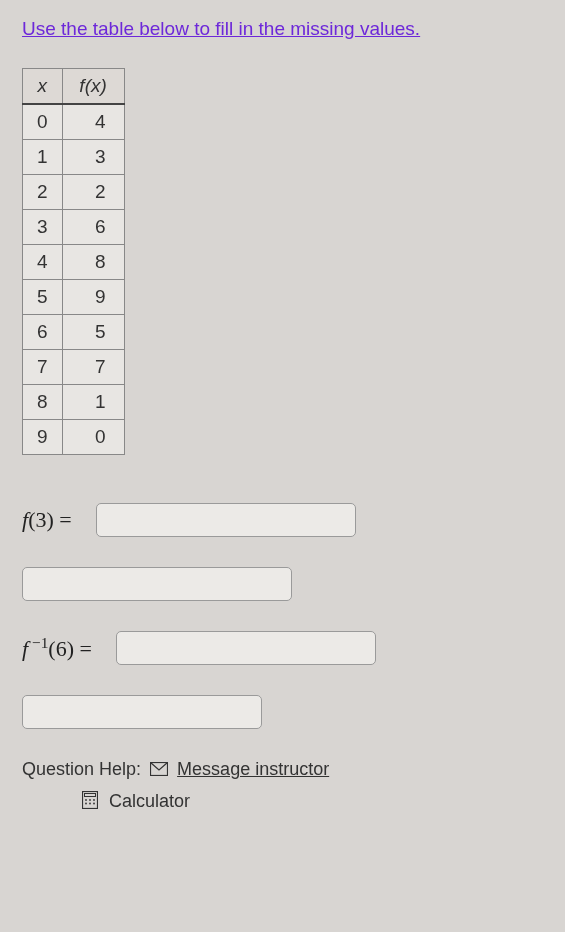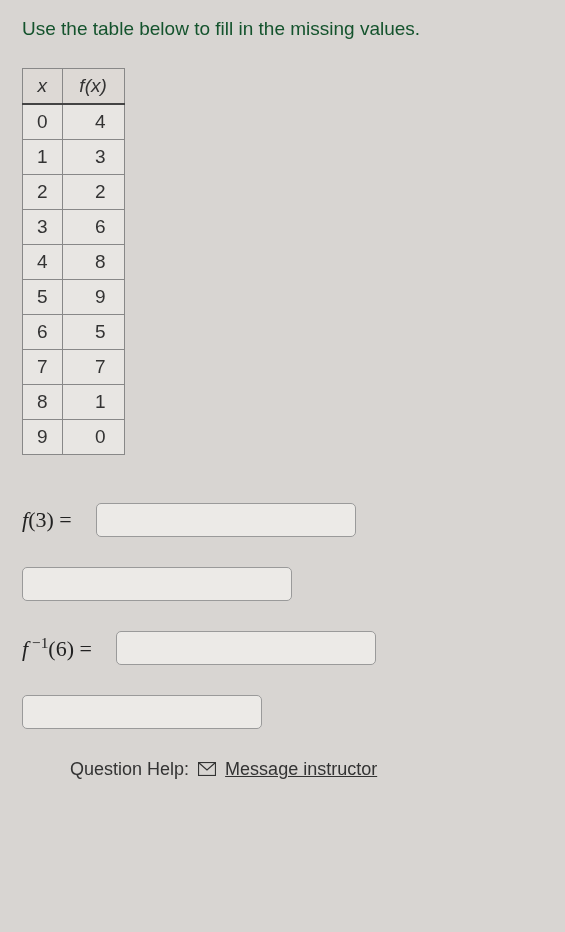--- a/index.html
+++ b/index.html
@@ -7,22 +7,23 @@
       font-family: Arial, Helvetica, sans-serif;
       background: #d8d5d2;
       width: 565px;
       height: 932px;
       padding: 18px 22px;
       color: #333;
       font-size: 19px;
     }
     .instruction {
       font-size: 19px;
-      color: #14532d;
+      color: #6d28d9;
       margin-bottom: 28px;
+      text-decoration: underline;
     }
     .ftable {
       border-collapse: collapse;
       margin-bottom: 48px;
       background: #e8e6e3;
     }
     .ftable th, .ftable td {
       border: 1px solid #888;
       text-align: center;
       font-size: 19px;
@@ -69,21 +70,20 @@
       font-size: 18px;
     }
     .w-med { width: 260px; }
     .w-lg { width: 270px; }
     .w-lg2 { width: 240px; }
     .sup { font-size: 0.7em; vertical-align: super; }
     .qhelp {
       margin-top: 6px;
       font-size: 18px;
       color: #333;
-      margin-left: 48px;
     }
     .qhelp a {
       color: #333;
       text-decoration: underline;
     }
     .icon-mail {
       display: inline-block;
       vertical-align: middle;
       margin-right: 4px;
       margin-left: 4px;
@@ -174,13 +174,28 @@
 
 <div class="qhelp">
   <span>Question Help:</span>
   <span class="icon-mail">
     <svg width="18" height="14" viewBox="0 0 18 14">
         <rect x="0.5" y="0.5" width="17" height="13" fill="none" stroke="#333" stroke-width="1.2"></rect>
         <path d="M0.5 0.5 L9 8 L17.5 0.5" fill="none" stroke="#333" stroke-width="1.2"></path>
       </svg>
   </span>
   <a href="#">Message instructor</a>
+  <div class="calc-wrap">
+    <span class="icon-calc">
+      <svg width="16" height="18" viewBox="0 0 16 18">
+          <rect x="0.5" y="0.5" width="15" height="17" fill="none" stroke="#333" stroke-width="1.2"></rect>
+          <rect x="2.5" y="2.5" width="11" height="3" fill="none" stroke="#333" stroke-width="1"></rect>
+          <circle cx="4" cy="9" r="0.9" fill="#333"></circle>
+          <circle cx="8" cy="9" r="0.9" fill="#333"></circle>
+          <circle cx="12" cy="9" r="0.9" fill="#333"></circle>
+          <circle cx="4" cy="12.5" r="0.9" fill="#333"></circle>
+          <circle cx="8" cy="12.5" r="0.9" fill="#333"></circle>
+          <circle cx="12" cy="12.5" r="0.9" fill="#333"></circle>
+        </svg>
+    </span>
+    <span>Calculator</span>
+  </div>
 </div>
 
 </body></html>

